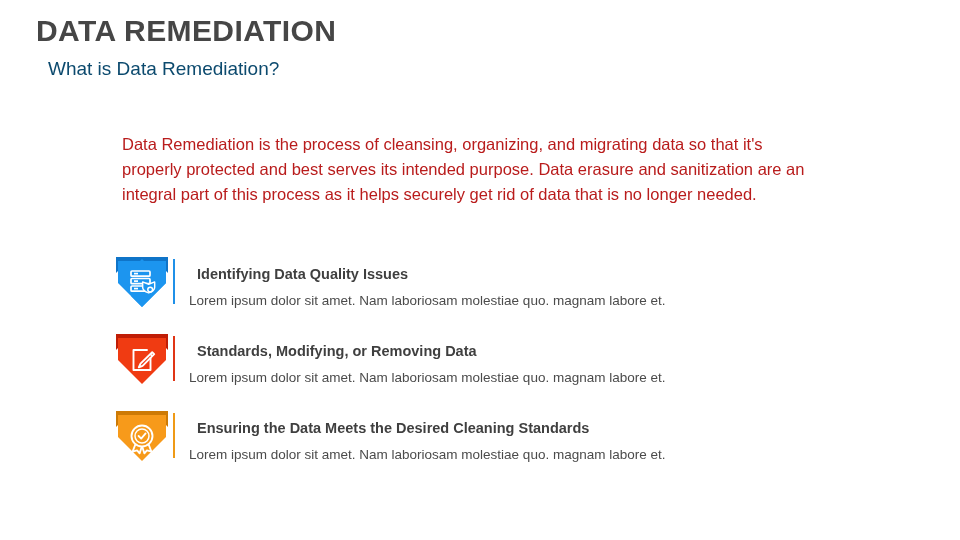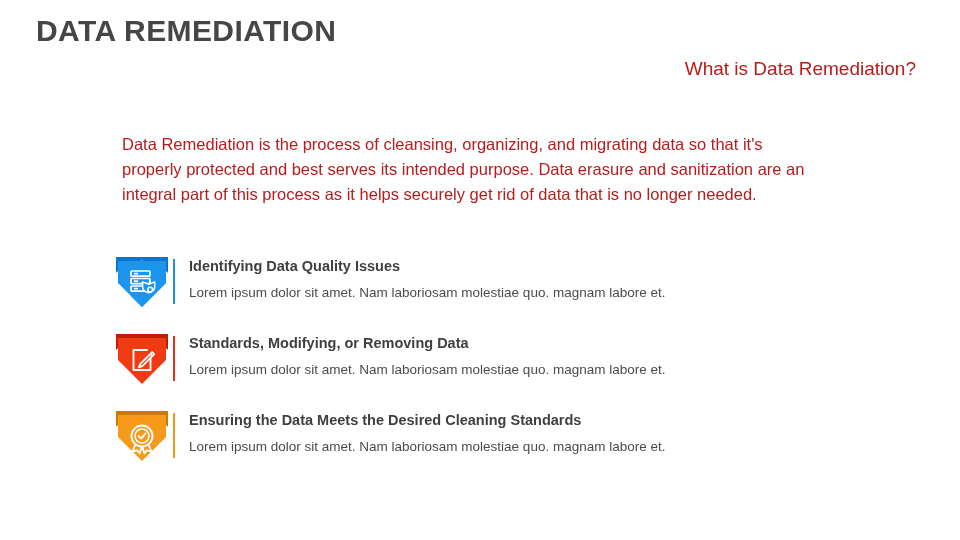--- a/index.html
+++ b/index.html
@@ -32,25 +32,24 @@
     font-weight: bold;
     color: #464646;
     letter-spacing: 0.4px;
     line-height: 1.15;
     margin: 0;
     white-space: nowrap;
   }
   .slide-subtitle {
     font-size: 19px;
     font-weight: normal;
-    color: #b91c1c;
+    color: #0c4a6e;
     line-height: 1.2;
-    margin: 9px 0 0 0;
-    white-space: nowrap;
-    text-align: right;
+    margin: 9px 0 0 12px;
+    white-space: nowrap;
   }
 
   
   .intro {
     position: absolute;
     left: 122px;
     top: 115px;
     width: 692px;
     font-size: 16.5px;
     line-height: 25px;
@@ -96,21 +95,21 @@
 
   .feature-text {
     margin-left: 14px;
     padding-top: 1px;
   }
   .feature-heading {
     font-size: 14.5px;
     font-weight: bold;
     color: #3f3f3f;
     line-height: 1.25;
-    margin: 0;
+    margin: 8px;
     white-space: nowrap;
   }
   .feature-desc {
     font-size: 13.5px;
     color: #4b4b4b;
     line-height: 1.3;
     margin: 9px 0 0 0;
     white-space: nowrap;
   }
 </style>

